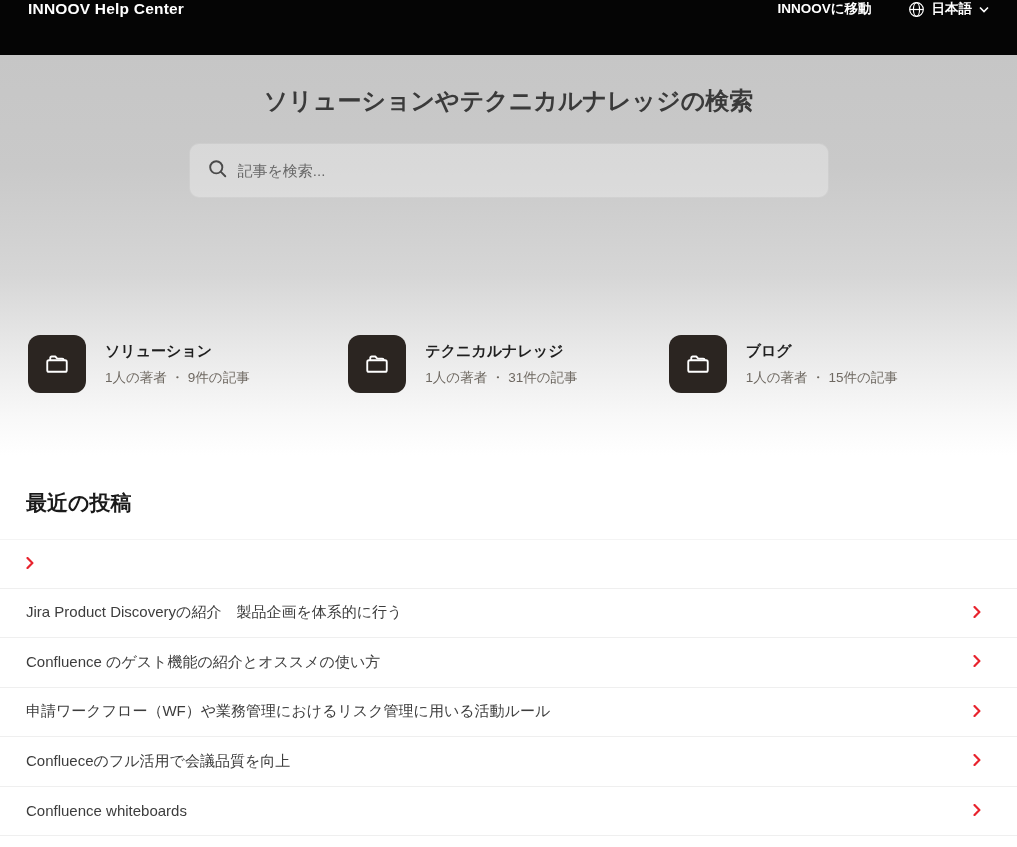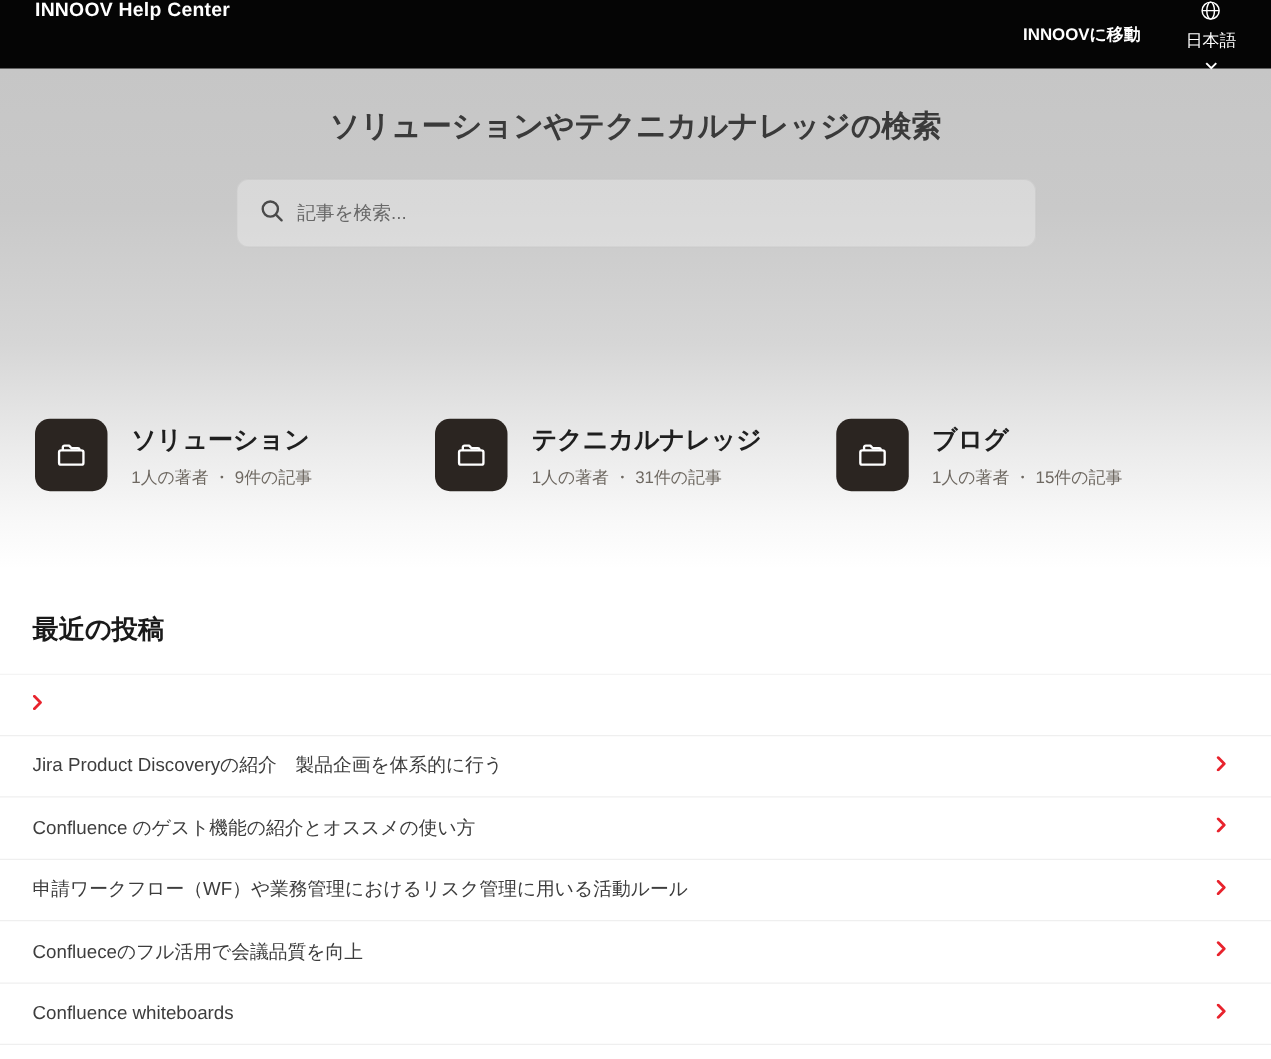--- a/index.html
+++ b/index.html
@@ -5,21 +5,21 @@
   * { margin:0; padding:0; box-sizing:border-box; }
   html,body { width:1017px; height:847px; overflow:hidden; background:#fff;
               font-family:"Liberation Sans","DejaVu Sans",sans-serif; }
 
   
   .header { height:55px; background:#050505; color:#fff; display:flex;
             align-items:flex-start; justify-content:space-between; padding:0 28px; }
   .site-title { font-size:15.5px; font-weight:700; letter-spacing:.2px; cursor:pointer; }
   .header-right { display:flex; align-items:center; gap:36px; }
   .nav-link { font-size:13.5px; font-weight:700; color:#fff; text-decoration:none; cursor:pointer; }
-  .lang { display:flex; align-items:center; gap:7px; font-size:13.5px; font-weight:400; cursor:pointer;flex-direction:column; }
+  .lang { display:flex; align-items:center; gap:7px; font-size:13.5px; font-weight:700; cursor:pointer; }
   .lang svg { display:block; }
 
   
   .hero { height:400px; text-align:center;
           background:linear-gradient(180deg,#c6c6c6 0%,#c9c9c9 28%,#d6d6d6 55%,
                      #ebebeb 76%,#f8f8f8 90%,#ffffff 100%); }
   .hero h1 { padding-top:30px; font-size:24px; font-weight:700; color:#3a3a3a; }
   .searchbox { width:640px; height:55px; margin:26px auto 0; border-radius:10px;
                background:rgba(255,255,255,0.30); border:1px solid rgba(0,0,0,0.05);
                display:flex; align-items:center; padding:0 18px; text-align:left; }
@@ -27,21 +27,21 @@
   .searchbox input { flex:1; margin-left:11px; border:none; outline:none; background:transparent;
                      font-size:15px; color:#333; font-family:inherit; }
   .searchbox input::placeholder { color:#686868; opacity:1; }
 
   
   .cards { margin-top:137px; padding:0 28px; display:grid;
            grid-template-columns:repeat(3,1fr); text-align:left; }
   .card { display:flex; align-items:center; gap:19px; cursor:pointer; }
   .card-icon { width:58px; height:58px; border-radius:12px; background:#2b2521;
                display:flex; align-items:center; justify-content:center; flex:0 0 auto; }
-  .card-title { font-size:20px; font-weight:700; color:#1f1f1f; margin-bottom:8px;font-family:Liberation Mono, monospace; }
+  .card-title { font-size:15px; font-weight:700; color:#1f1f1f; margin-bottom:8px;font-family:Liberation Mono, monospace; }
   .card-meta { font-size:13.5px; color:#6e6861; }
 
   
   .recent { padding-top:34px; }
   .recent h2 { padding:0 26px; font-size:21px; font-weight:700; color:#1a1a1a; }
   .post-list { list-style:none; margin-top:22px; }
   .post-row { height:49.5px; display:flex; align-items:center; justify-content:space-between;
               padding:0 36px 0 26px; border-bottom:1px solid #efefef; cursor:pointer; }
   .post-row:first-child { border-top:1px solid #f4f4f4; }
   .post-title { font-size:15px; color:#3d3d3d; white-space:nowrap; overflow:hidden;

